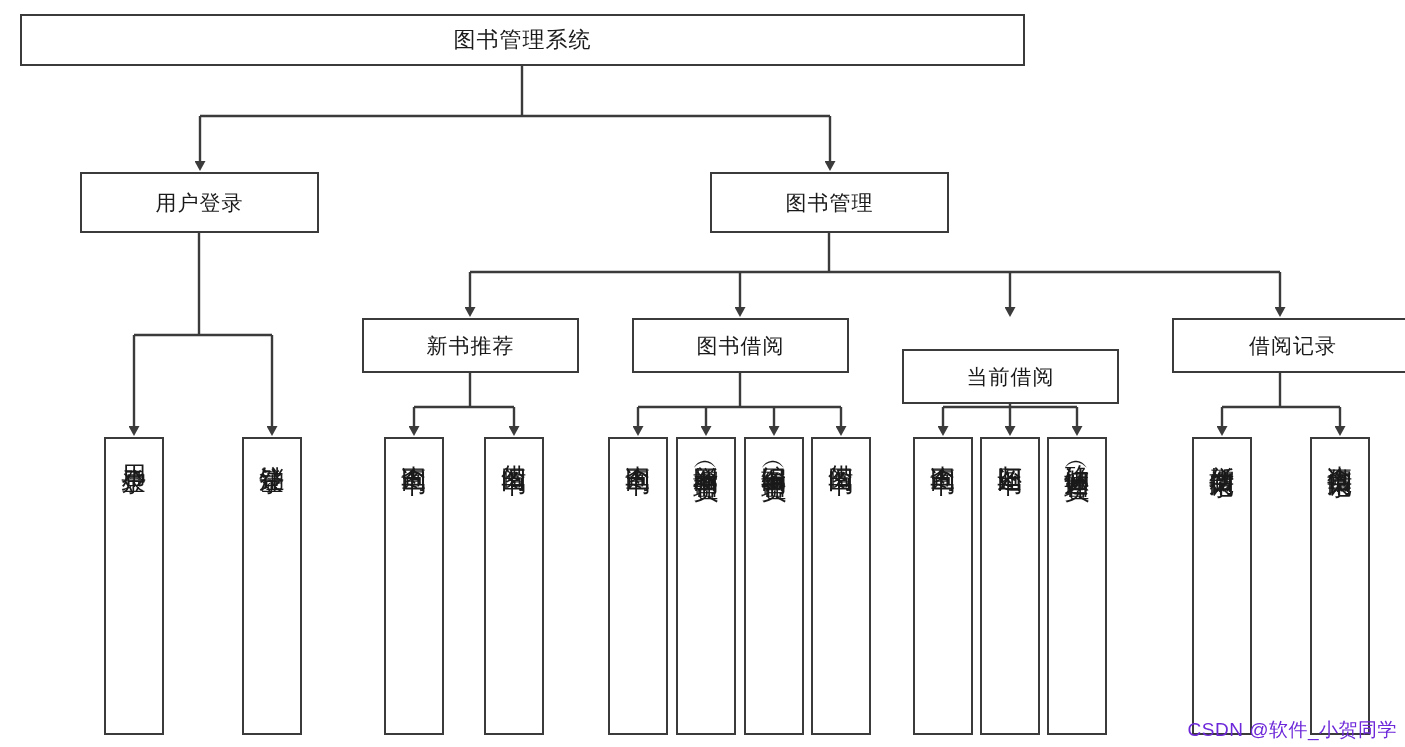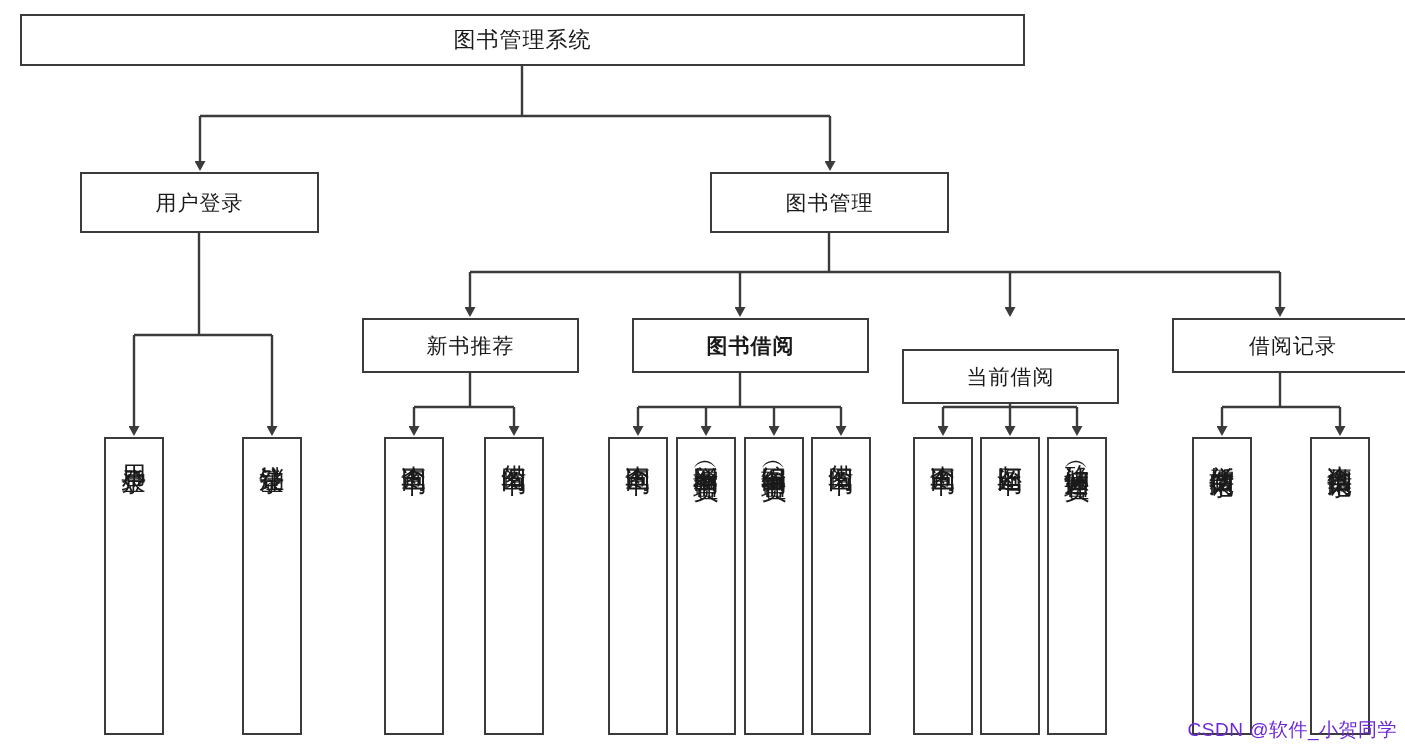--- a/index.html
+++ b/index.html
@@ -129,21 +129,21 @@
   <div class="node h" style="left:80px; top:172px; width:239px; height:61px;">
     <span>用户登录</span>
   </div>
   <div class="node h" style="left:362px; top:318px; width:217px; height:55px;">
     <span>新书推荐</span>
   </div>
 
   <div class="node h" style="left:710px; top:172px; width:239px; height:61px;">
     <span>图书管理</span>
   </div>
-  <div class="node h" style="left:632px; top:318px; width:237px; height:55px;font-weight:bold;">
+  <div class="node h" style="left:632px; top:318px; width:217px; height:55px;">
     <span>图书借阅</span>
   </div>
   <div class="node h" style="left:902px; top:318px; width:217px; height:55px;margin-top:31px;">
     <span>当前借阅</span>
   </div>
   <div class="node h" style="left:1172px; top:318px; width:242px; height:55px;">
     <span>借阅记录</span>
   </div>
 
   <div class="node leaf" style="left:104px; top:437px; width:60px; height:298px;">

